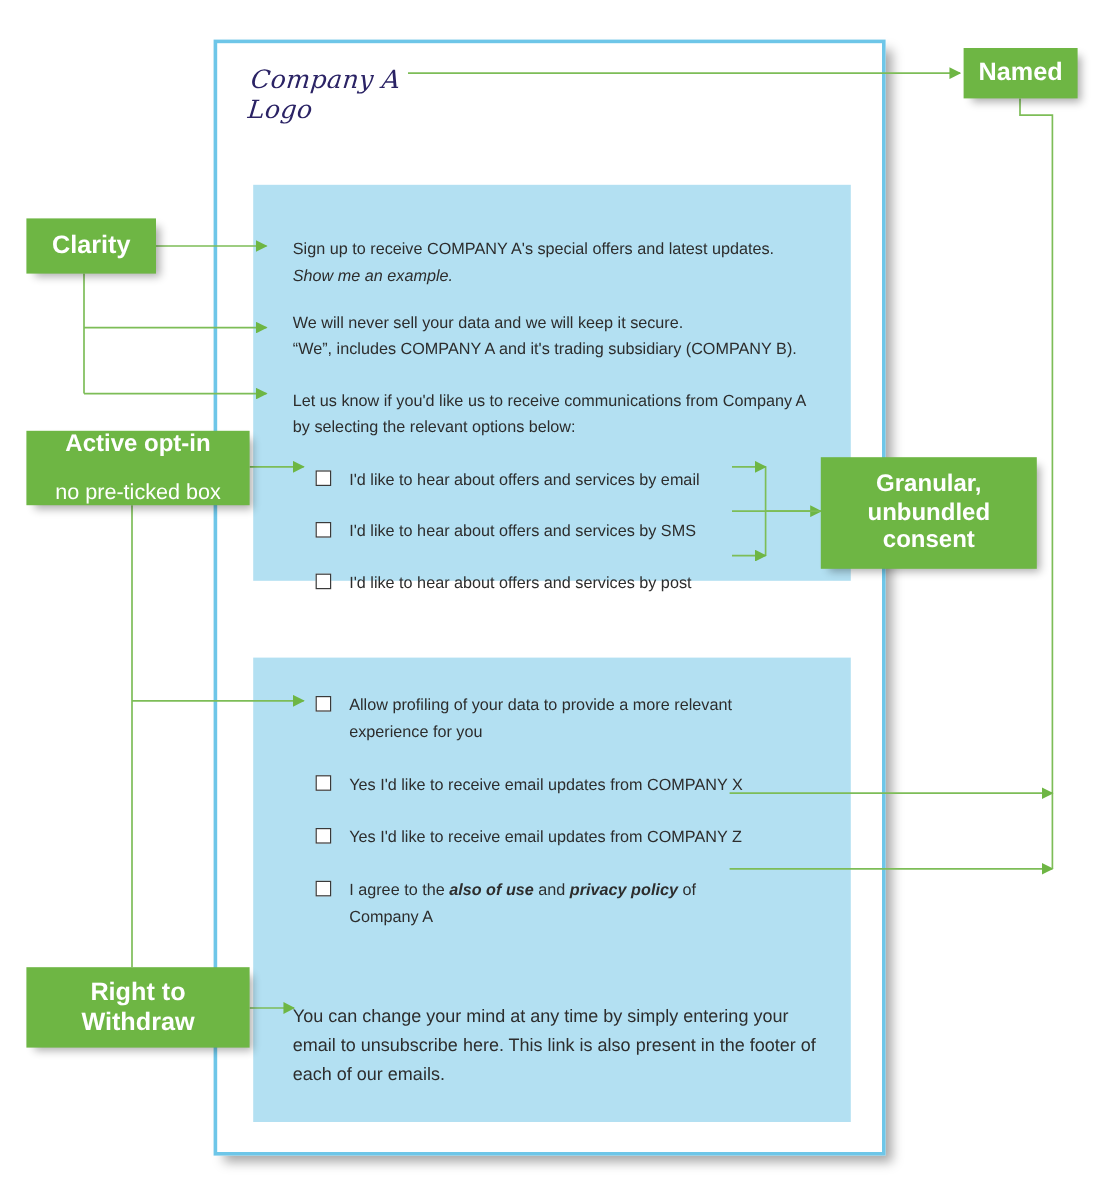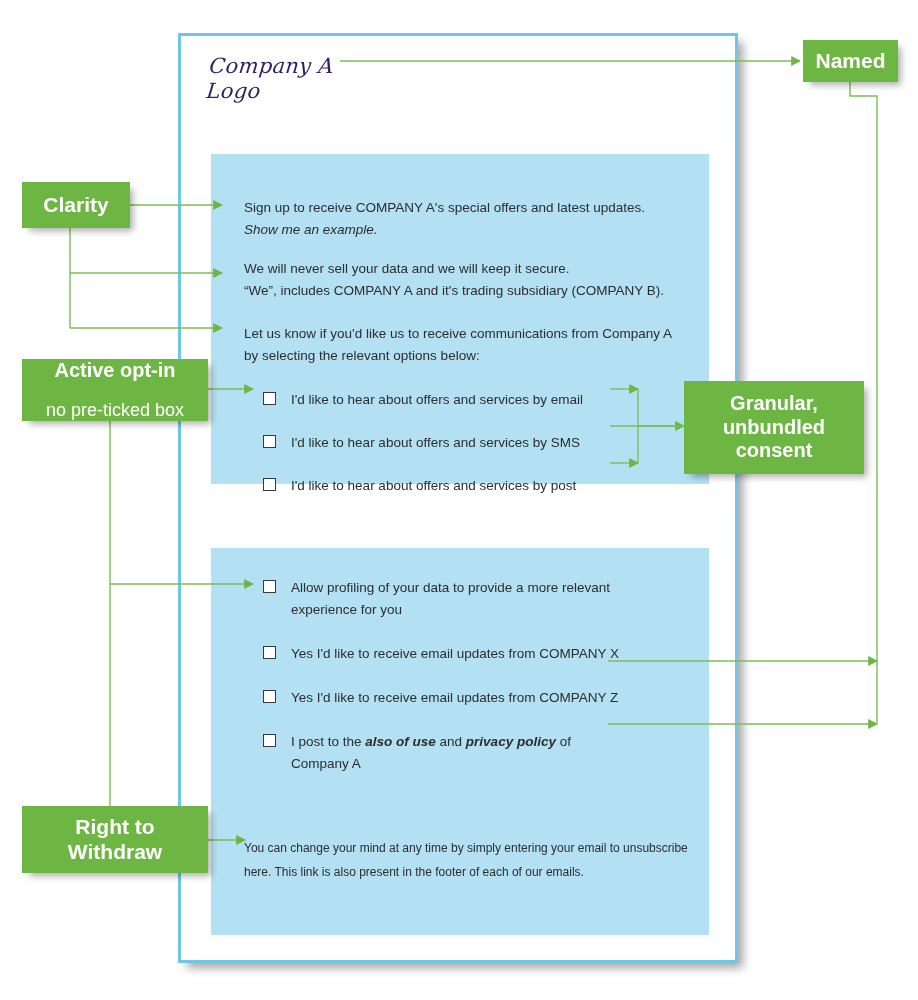--- a/index.html
+++ b/index.html
@@ -137,21 +137,21 @@
     left: 52px;
     top: 29px;
   }
   .options2 .option { margin-bottom: 22px; }
 
   .withdraw-text {
     position: absolute;
     left: 33px;
     top: 288px;
     width: 450px;
-    font-size: 12px;
+    font-size: 15px;
     line-height: 24px;
     color: #2d2d2d;
   }
 
   
   .tag {
     position: absolute;
     background: #6eb644;
     color: #ffffff;
     font-weight: bold;
@@ -287,21 +287,21 @@
         <div class="option">
           <span class="checkbox"></span>
           <span class="option-label">Yes I'd like to receive email updates from COMPANY X</span>
         </div>
         <div class="option">
           <span class="checkbox"></span>
           <span class="option-label">Yes I'd like to receive email updates from COMPANY Z</span>
         </div>
         <div class="option">
           <span class="checkbox"></span>
-          <span class="option-label"><span>I post to the </span><b>also of use</b><span> and </span><b>privacy policy</b><span> of Company A</span></span>
+          <span class="option-label"><span>I agree to the </span><b>also of use</b><span> and </span><b>privacy policy</b><span> of Company A</span></span>
         </div>
       </div>
 
       <div class="withdraw-text">You can change your mind at any time by simply entering your email to unsubscribe here. This link is also present in the footer of each of our emails.</div>
     </div>
   </div>
 
   <div class="tag" id="tag-clarity">
     <span>Clarity</span>
   </div>

